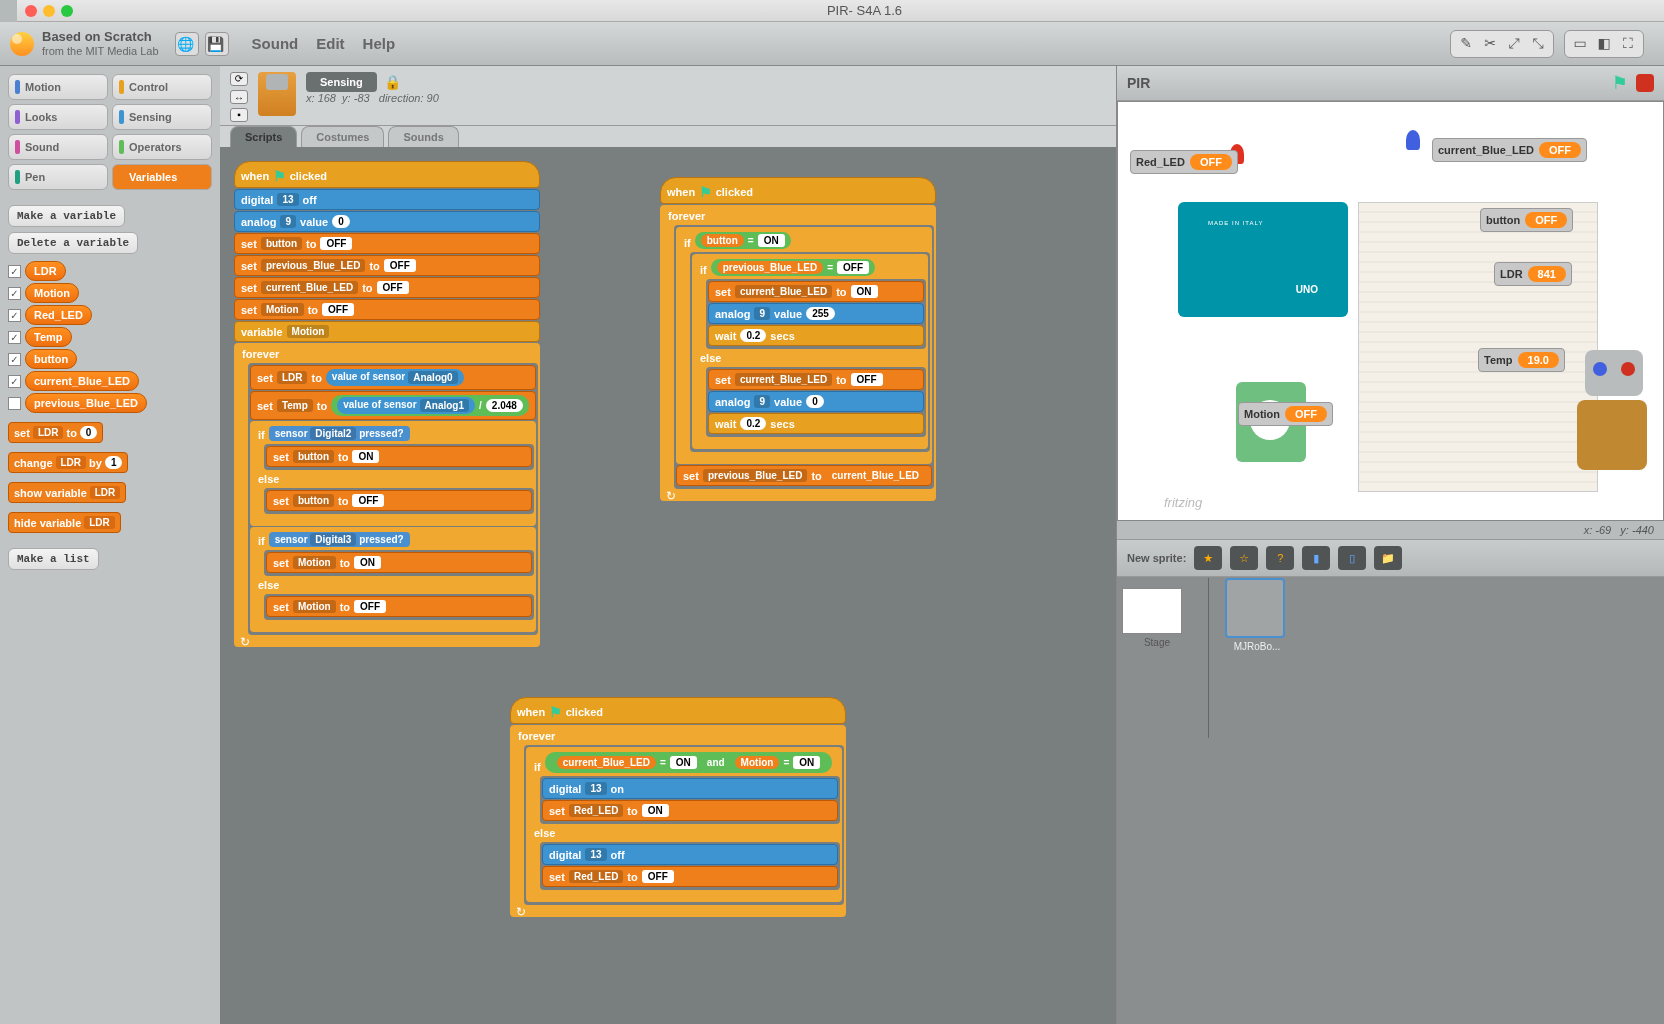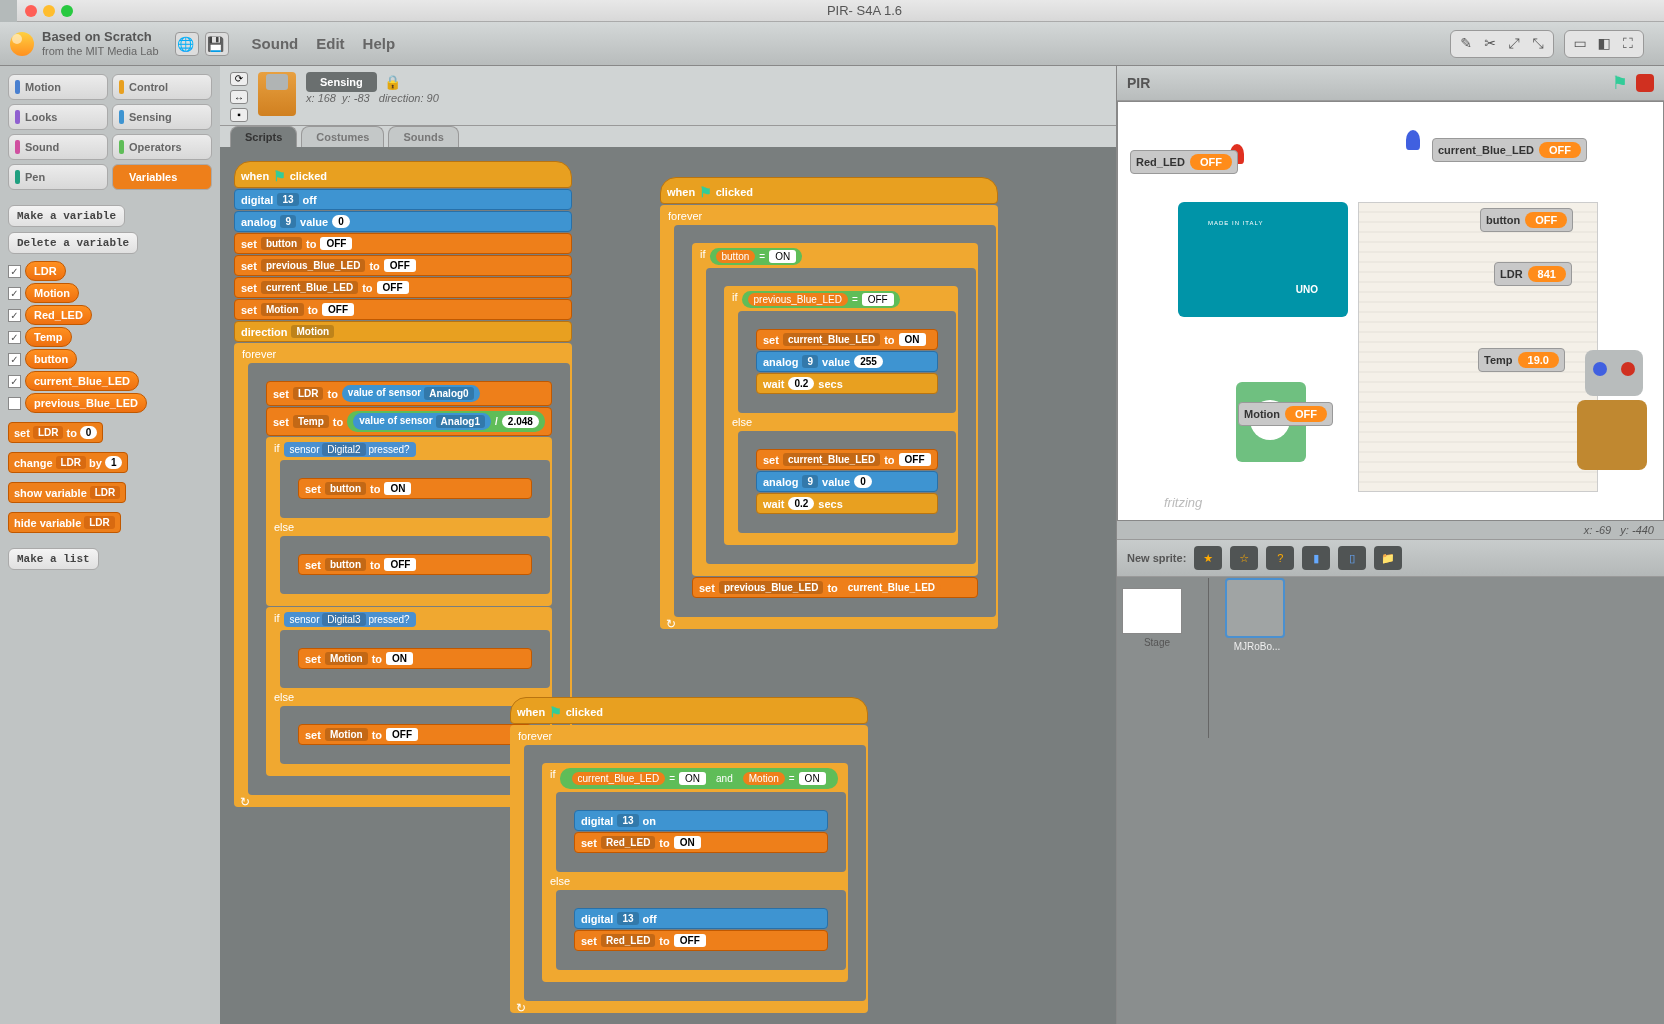--- a/index.html
+++ b/index.html
@@ -70,22 +70,22 @@
 .block.vars { background: #ee7f1a; border-color: #c05800; }
 .flag { color: #3c9; font-size: 14px; }
 .dd { background: rgba(0,0,0,0.18); border-radius: 3px; padding: 1px 5px; font-size: 10px; }
 .bslot { background: #fff; color: #000; border-radius: 8px; padding: 1px 6px; min-width: 16px; text-align: center; font-size: 10px; }
 .bslot.cond { border-radius: 4px; background: #4a90d0; color: #fff; padding: 2px 6px; }
 .bslot.sq { border-radius: 3px; }
 .bslot.var { background: #ee7f1a; color: #fff; border-radius: 8px; padding: 1px 6px; }
 .bslot.sensb { background: #3e94d1; color: #fff; border-radius: 10px; padding: 2px 6px; display: inline-flex; gap: 3px; }
 .bslot.opsb { background: #5fbd58; color: #fff; border-radius: 10px; padding: 2px 6px; display: inline-flex; gap: 4px; align-items: center; }
 .cwrap { background: #f0a830; border-radius: 4px; padding: 2px 2px 2px 0; margin-bottom: 1px; }
-.cwrap .clabel { color: #fff; font-weight: normal; padding: 3px 8px; display: flex; gap: 4px; align-items: flex-start; }
-.cwrap .cbody { background: #797e7e; margin-left: 14px; border-radius: 4px; padding: 18px; }
+.cwrap .clabel { color: #fff; font-weight: bold; padding: 3px 8px; display: flex; gap: 4px; align-items: flex-end; }
+.cwrap .cbody { background: #797e7e; margin-left: 14px; border-radius: 4px; padding: 2px; }
 .cwrap .cfoot { height: 10px; }
 .arrow { color: #fff; font-size: 12px; margin-left: 6px; }
 
 
 .rightcol { width: 548px; background: #b8bcbc; display: flex; flex-direction: column; border-left: 1px solid #888; }
 .stagehdr { background: linear-gradient(#d0d4d4,#b8bcbc); padding: 6px 10px; display: flex; align-items: center; border-bottom: 1px solid #999; }
 .stagehdr b { color: #555; font-size: 14px; }
 .flagbtn { font-size: 18px; margin-left: auto; color: #3c9; cursor: pointer; }
 .stopbtn { width: 18px; height: 18px; background: #d03020; border-radius: 4px; margin-left: 8px; cursor: pointer; }
 
@@ -314,21 +314,21 @@
             <span>to</span>
             <span class="bslot sq">OFF</span>
           </div>
         <div class="block vars">
             <span>set</span>
             <span class="dd">Motion</span>
             <span>to</span>
             <span class="bslot sq">OFF</span>
           </div>
         <div class="block ctrl">
-            <span>direction</span>
+            <span>variable</span>
             <span class="dd">Motion</span>
           </div>
         <div class="cwrap">
           <div class="clabel">
               <span>forever</span>
             </div>
           <div class="cbody">
             <div class="block vars">
                 <span>set</span>
                 <span class="dd">LDR</span>

